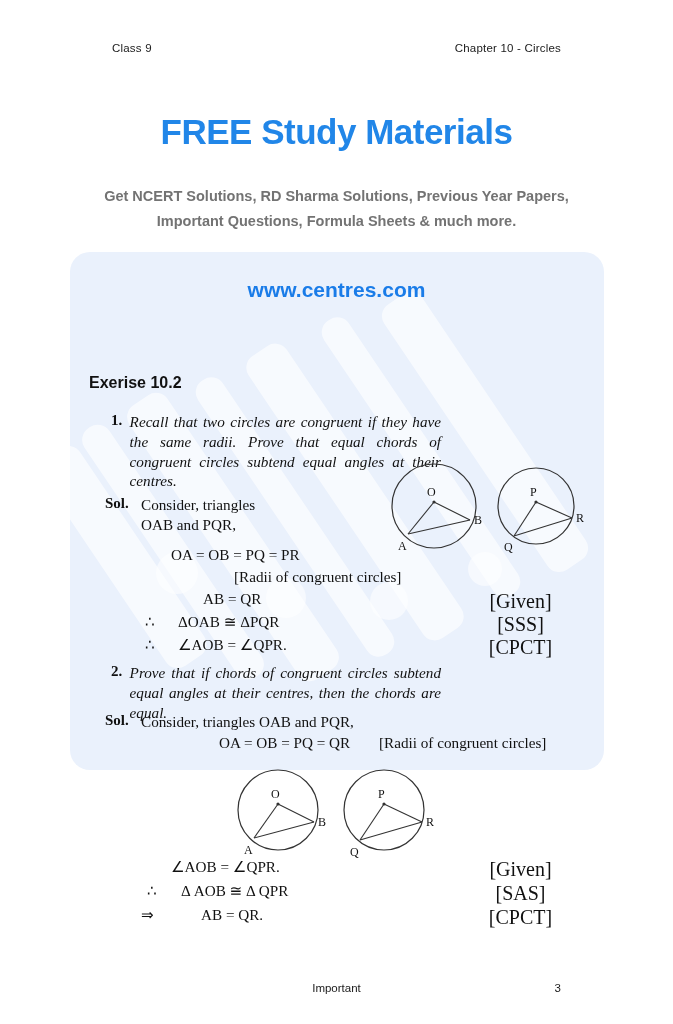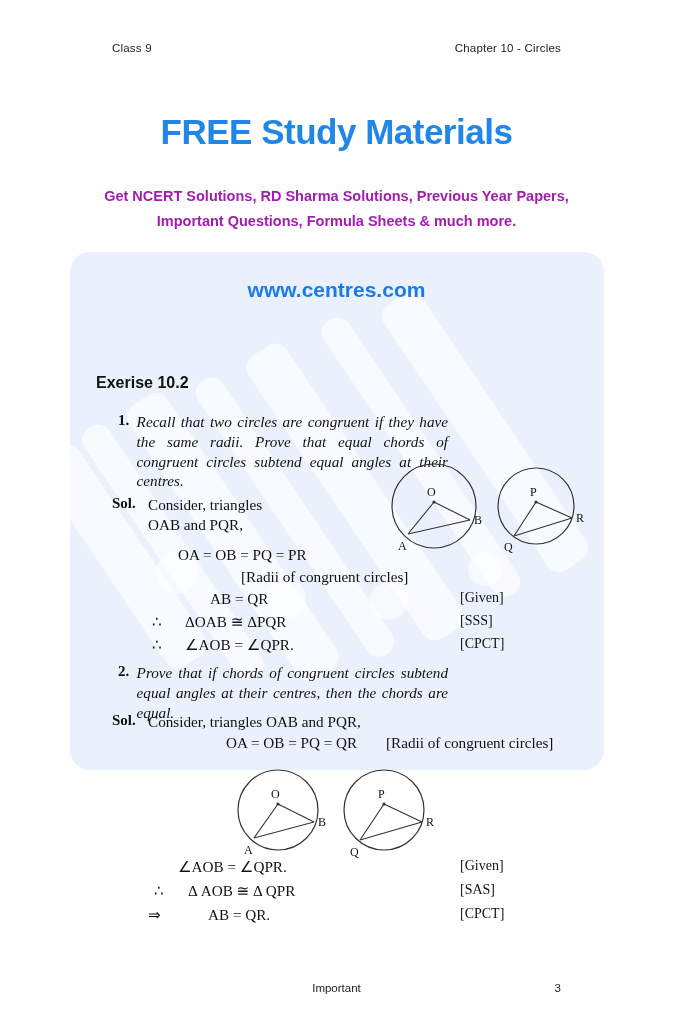--- a/index.html
+++ b/index.html
@@ -23,21 +23,21 @@
   .promo-title {
     position:absolute; top:112px; left:0; right:0;
     text-align:center;
     font-size:35px; font-weight:bold; letter-spacing:-.5px;
     color:#2186e8;
     font-family:"Liberation Sans", sans-serif;
   }
   .promo-sub {
     position:absolute; top:184px; left:0; right:0;
     text-align:center;
-    font-size:14.5px; font-weight:bold; color:#a21caf;
+    font-size:14.5px; font-weight:bold; color:#737373;
     line-height:1.75;
   }
 
   
   .panel {
     position:absolute;
     left:70px; top:252px; width:534px; height:518px;
     background:#eaf1fc; border-radius:20px;
     overflow:hidden;
   }
@@ -49,21 +49,21 @@
   .wm-dot { position:absolute; background:#ffffff; opacity:.55; border-radius:50%; }
 
   .site-url {
     position:absolute; top:278px; left:0; right:0;
     text-align:center;
     font-size:21px; font-weight:bold; color:#1a7ce8;
   }
 
   
   .content {
-    position:absolute; left:8px; top:0; width:606px; height:1024px;
+    position:absolute; left:1px; top:0; width:606px; height:1024px;
     font-family:"Liberation Serif", serif; color:#111;
   }
   .ex-head {
     position:absolute; left:88px; top:374px;
     font-family:"Liberation Sans", sans-serif;
     font-size:16px; font-weight:bold; color:#111;
   }
 
   .row { position:absolute; display:flex; }
   .qnum {
@@ -83,21 +83,21 @@
     font-size:15.2px; line-height:1.32;
   }
   .math {
     position:absolute;
     font-family:"Liberation Serif", serif;
     font-size:15.2px; white-space:pre;
   }
   .tag {
     position:absolute;
     font-family:"Liberation Serif", serif;
-    font-size:14px; text-align:left; white-space:pre;
+    font-size:20px; text-align:center; white-space:pre;
   }
 
   
   .footer {
     position:absolute; bottom:42px; left:0; right:0;
     font-family:"Liberation Sans", sans-serif;
     font-size:11.5px; color:#1a1a1a;
   }
   .footer .ctr { position:absolute; left:0; right:0; text-align:center; }
   .footer .pg  { position:absolute; right:112px; }

